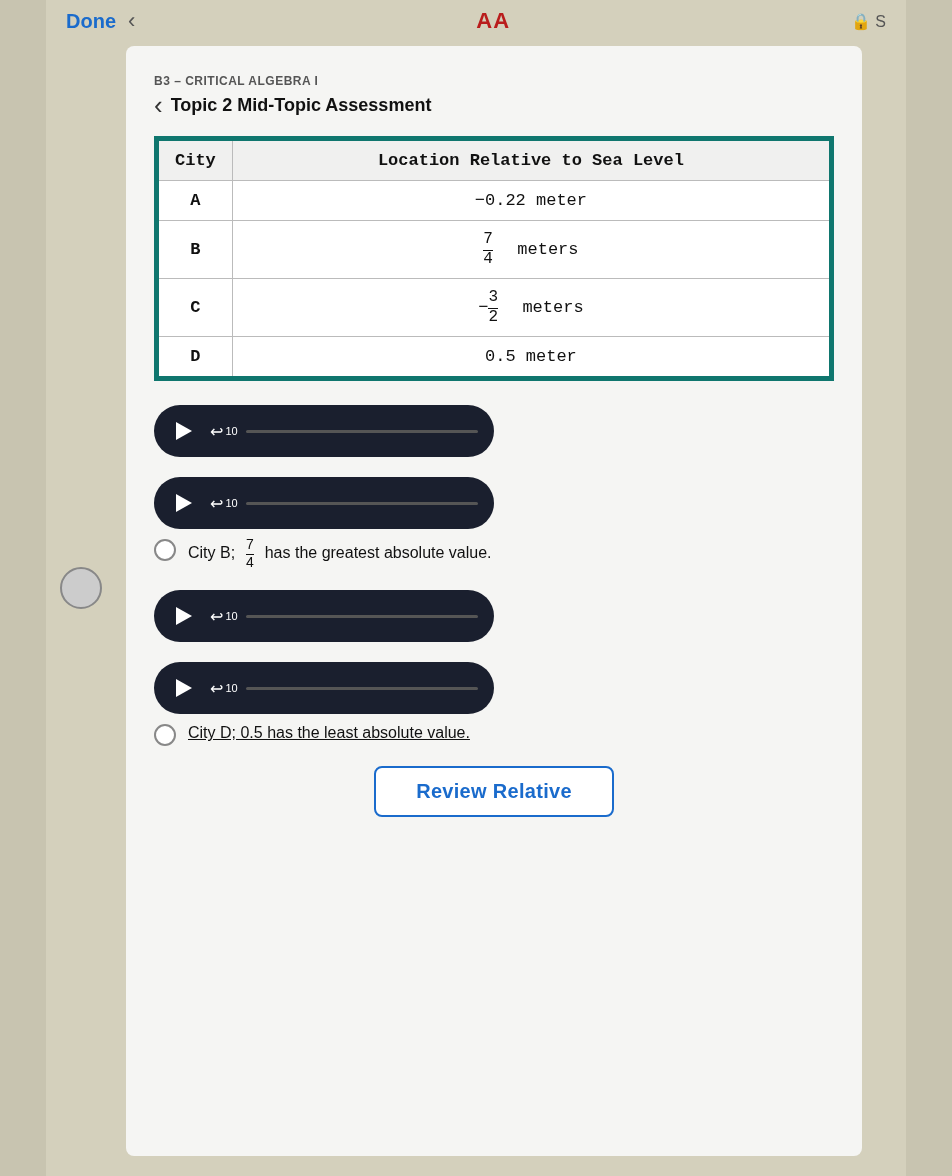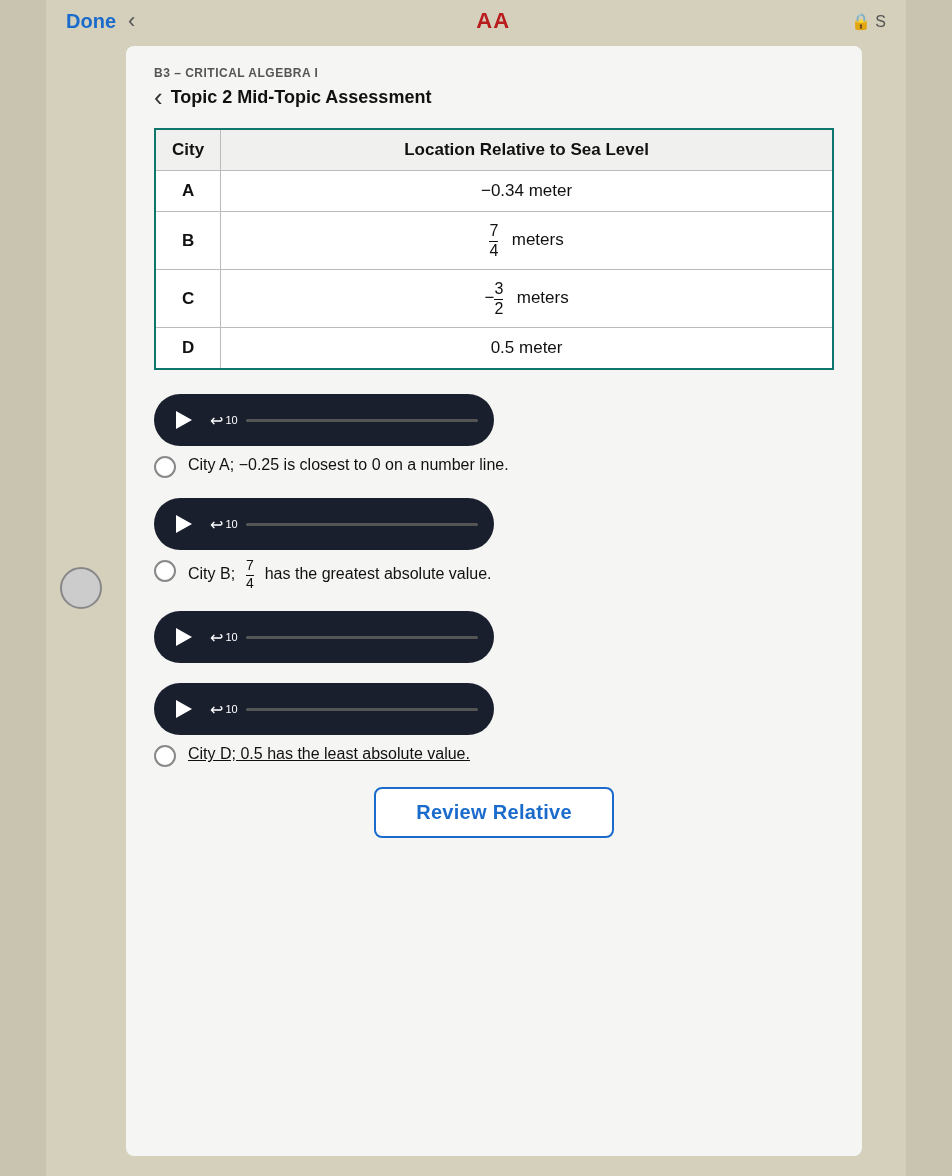--- a/index.html
+++ b/index.html
@@ -63,21 +63,21 @@
     .top-bar-right {
       font-size: 16px;
       color: #555;
     }
 
     
     .content-area {
       background: #f5f5f3;
       margin: 8px 44px 20px 80px;
       border-radius: 8px;
-      padding: 20px 28px 28px 28px;
+      padding: 28px 28px 28px 28px;
       flex: 1;
     }
 
     
     .page-header {
       margin-bottom: 18px;
     }
 
     .course-label {
       font-size: 12px;
@@ -105,21 +105,22 @@
       font-size: 18px;
       font-weight: 700;
       color: #111;
     }
 
     
     .data-table {
       width: 100%;
       border-collapse: collapse;
       margin-bottom: 24px;
-      border: 2px solid #0f766e;
+      border: 5px solid #0f766e;
+      font-family: Liberation Mono, monospace;
     }
 
     .data-table th, .data-table td {
       border: 1px solid #bbb;
       padding: 10px 16px;
       text-align: center;
       font-size: 17px;
       color: #111;
       background: #fff;
     }
@@ -323,21 +324,21 @@
     <table class="data-table">
       <thead>
         <tr>
           <th>City</th>
           <th>Location Relative to Sea Level</th>
         </tr>
       </thead>
       <tbody>
         <tr>
           <td>A</td>
-          <td>−0.34 meter</td>
+          <td>−0.22 meter</td>
         </tr>
         <tr>
           <td>B</td>
           <td>
             <span class="fraction">
               <span class="numerator">7</span>
               <span class="denominator">4</span>
             </span>
             &nbsp;meters
           </td>
@@ -365,24 +366,20 @@
           <div class="play-triangle"></div>
         </div>
         <div class="audio-controls">
           <button class="replay-icon">
             <span style="font-size:16px;">↩</span>
             <span class="replay-text">10</span>
           </button>
           <div class="audio-progress"></div>
         </div>
       </div>
-      <div class="radio-row">
-        <div class="radio-circle"></div>
-        <span class="option-text">City A; −0.25 is closest to 0 on a number line.</span>
-      </div>
     </div>
 
     <div class="answer-option">
       <div class="audio-bar">
         <div class="play-btn">
           <div class="play-triangle"></div>
         </div>
         <div class="audio-controls">
           <button class="replay-icon">
             <span style="font-size:16px;">↩</span>

